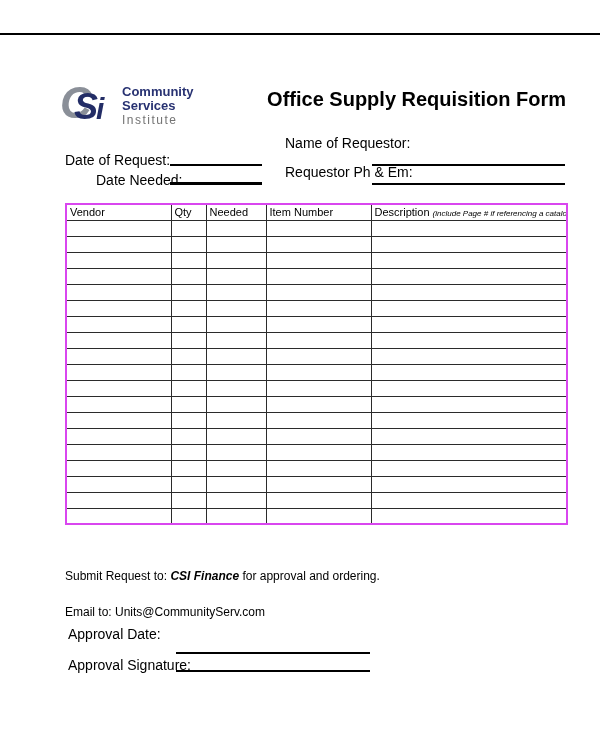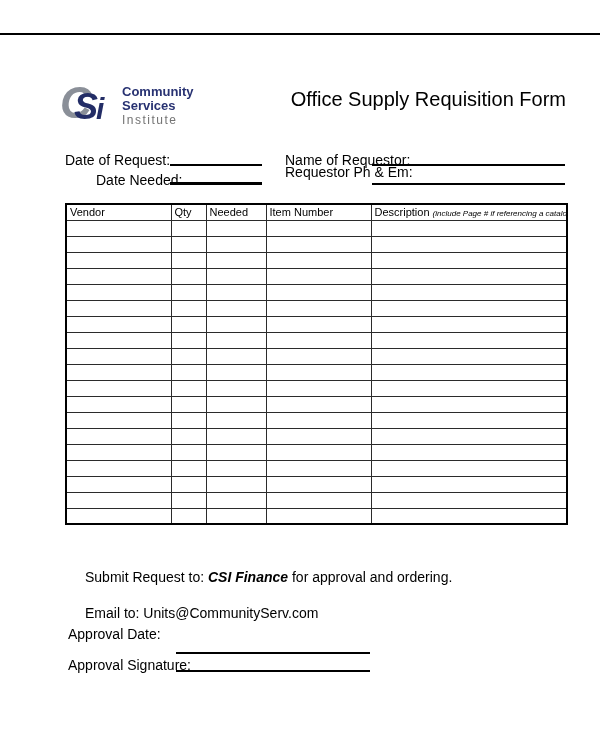--- a/index.html
+++ b/index.html
@@ -14,38 +14,38 @@
   
   .logo-block { position:absolute; left:60px; top:78px; display:flex; align-items:center; }
   .monogram { width:56px; height:56px; position:relative; margin-right:6px; }
   .monogram .m-c { position:absolute; left:0px; top:0px; font-size:44px; font-weight:bold; font-style:italic; color:#8a8f98; }
   .monogram .m-s { position:absolute; left:14px; top:8px; font-size:36px; font-weight:bold; font-style:italic; color:#232d66; }
   .monogram .m-i { position:absolute; left:36px; top:14px; font-size:30px; font-weight:bold; font-style:italic; color:#232d66; }
   .logo-text { line-height:1.12; }
   .logo-line1, .logo-line2 { font-size:13px; font-weight:bold; color:#283272; }
   .logo-line3 { font-size:12px; color:#737373; letter-spacing:1.5px; }
 
-  .page-title { position:absolute; right:34px; top:88px; font-size:20px; font-weight:400; color:#000; }
+  .page-title { position:absolute; right:34px; top:88px; font-size:20px; font-weight:700; color:#000; }
 
   
   .field-label { position:absolute; font-size:14px; color:#000; }
   .field-line  { position:absolute; background:#000; }
   .blank-field { display:block; }
 
   
   .req-table { position:absolute; left:65px; top:203px; width:501px;
     border-collapse:collapse; table-layout:fixed; }
   .req-table th, .req-table td { border:1px solid #2b2b2b; padding:0 3px; }
-  .req-table { border:2px solid #000000; }
+  .req-table { border:2px solid #d946ef; }
   .req-table th { text-align:left; font-weight:normal; font-size:11px; height:16px; vertical-align:middle; white-space:nowrap; overflow:hidden; }
   .req-table td { height:16px; }
   .desc-note { font-size:8px; font-style:italic; }
 
   
-  .footer-line { position:absolute; font-size:14px;margin-left:20px; }
+  .footer-line { position:absolute; font-size:12px; }
   .bold-italic { font-weight:bold; font-style:italic; }
   .sig-line { position:absolute; background:#000; height:2px; }
 </style>
 </head>
 <body>
 
 <div class="top-rule"></div>
 
 <div class="logo-block">
   <div class="monogram">
@@ -58,21 +58,21 @@
     <div class="logo-line2">Services</div>
     <div class="logo-line3">Institute</div>
   </div>
 </div>
 
 <div class="page-title">Office Supply Requisition Form</div>
 
 <div class="field-label" style="left:65px; top:152px;">Date of Request:</div>
 <div class="field-line blank-field" style="left:170px; top:164px; width:92px; height:1.5px;"></div>
 
-<div class="field-label" style="left:285px; top:152px;">Name of Requestor:</div>
+<div class="field-label" style="left:285px; top:135px;">Name of Requestor:</div>
 <div class="field-line blank-field" style="left:372px; top:164px; width:193px; height:1.5px;"></div>
 
 <div class="field-label" style="left:65px; top:172px;padding-left:31px;">Date Needed:</div>
 <div class="field-line blank-field" style="left:170px; top:182px; width:92px; height:3px;"></div>
 
 <div class="field-label" style="left:285px; top:164px;">Requestor Ph &amp; Em:</div>
 <div class="field-line blank-field" style="left:372px; top:183px; width:193px; height:2px;"></div>
 
 <table class="req-table">
   <colgroup>

